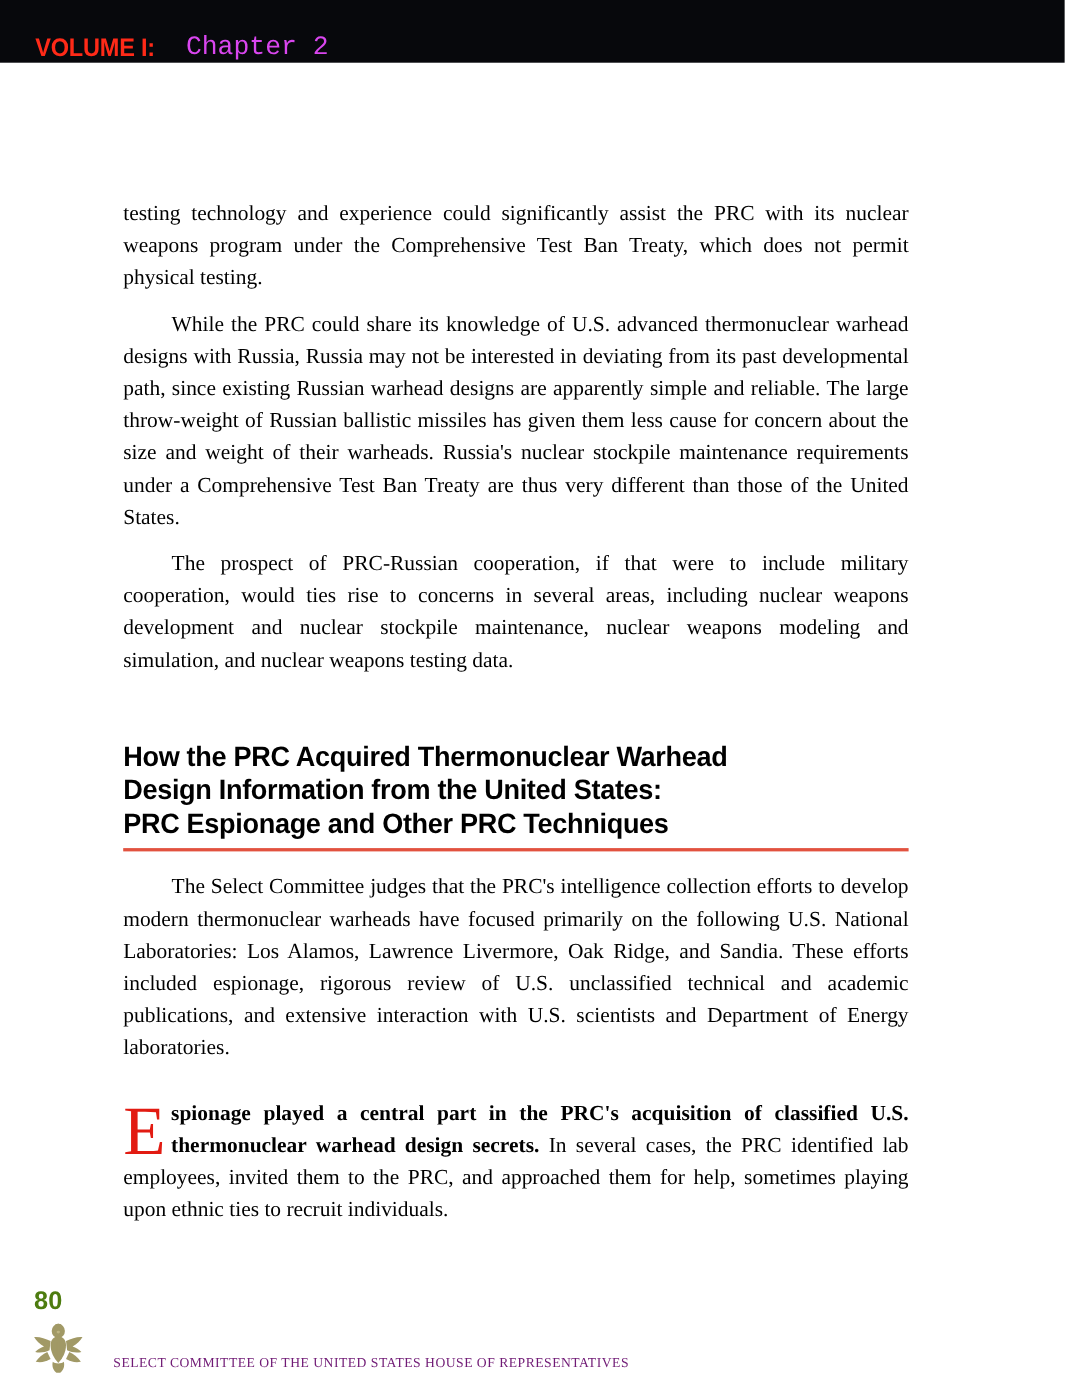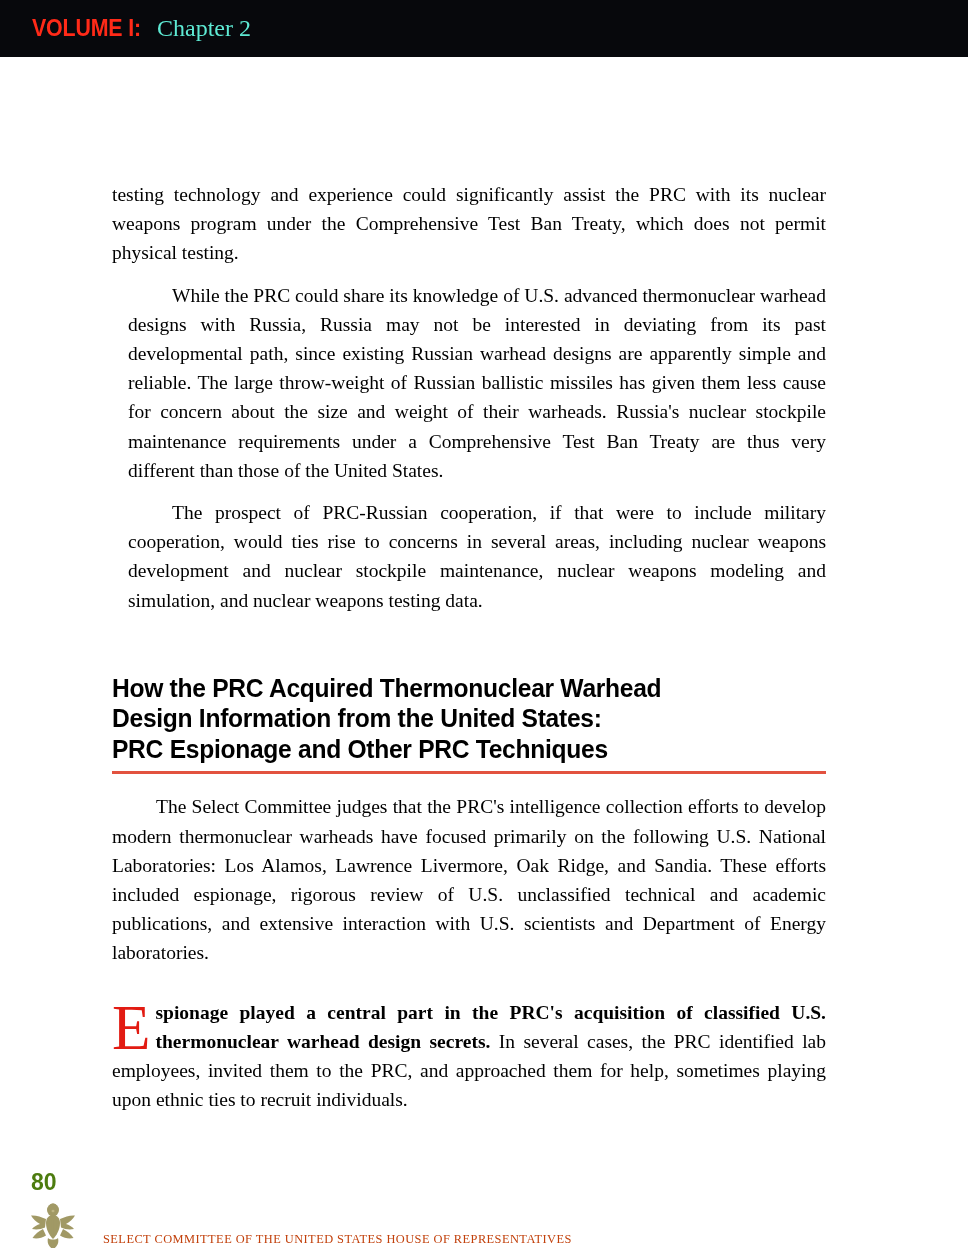--- a/index.html
+++ b/index.html
@@ -18,37 +18,37 @@
 
   
   .header-bar {
     position: absolute;
     top: 0;
     left: 0;
     width: 968px;
     height: 57px;
     background: #07080c;
     display: flex;
-    align-items: center;
+    align-items: flex-end;
   }
   .header-volume {
     font-family: "Liberation Sans", sans-serif;
     font-weight: bold;
     font-size: 23px;
     letter-spacing: -0.2px;
     color: #ff2a18;
     margin-left: 32px;
     transform: scaleX(0.93);
     transform-origin: left center;
   }
   .header-chapter {
-    font-family: Liberation Serif, serif;
+    font-family: Liberation Mono, monospace;
     font-size: 24px;
-    color: #5eead4;
-    margin-left: 8px;
+    color: #d946ef;
+    margin-left: 20px;
   }
 
   
   .page {
     position: absolute;
     top: 72px;
     left: 0;
     width: 866px;
     height: 1191px;
   }
@@ -66,21 +66,20 @@
     line-height: 29.2px;
     text-align: justify;
     text-justify: inter-word;
     hyphens: none;
   }
   p.body-text.indent {
     text-indent: 44px;
   }
   p.gap-top {
     margin-top: 13px;
-    margin-left: 16px;
   }
 
   
   .section-heading {
     margin-top: 58px;
     font-family: "Liberation Sans", sans-serif;
     font-weight: bold;
     font-size: 25.5px;
     line-height: 30.5px;
     letter-spacing: -0.3px;
@@ -144,21 +143,21 @@
     width: 50px;
     height: 52px;
   }
   .footer-text {
     position: absolute;
     left: 75px;
     top: 32px;
     font-family: "Liberation Serif", serif;
     font-size: 12.4px;
     letter-spacing: 0.45px;
-    color: #c2410c;
+    color: #701a75;
     white-space: nowrap;
   }
 </style>
 </head>
 <body>
 
 <div class="header-bar">
   <span class="header-volume">VOLUME I:</span>
   <span class="header-chapter">Chapter 2</span>
 </div>

